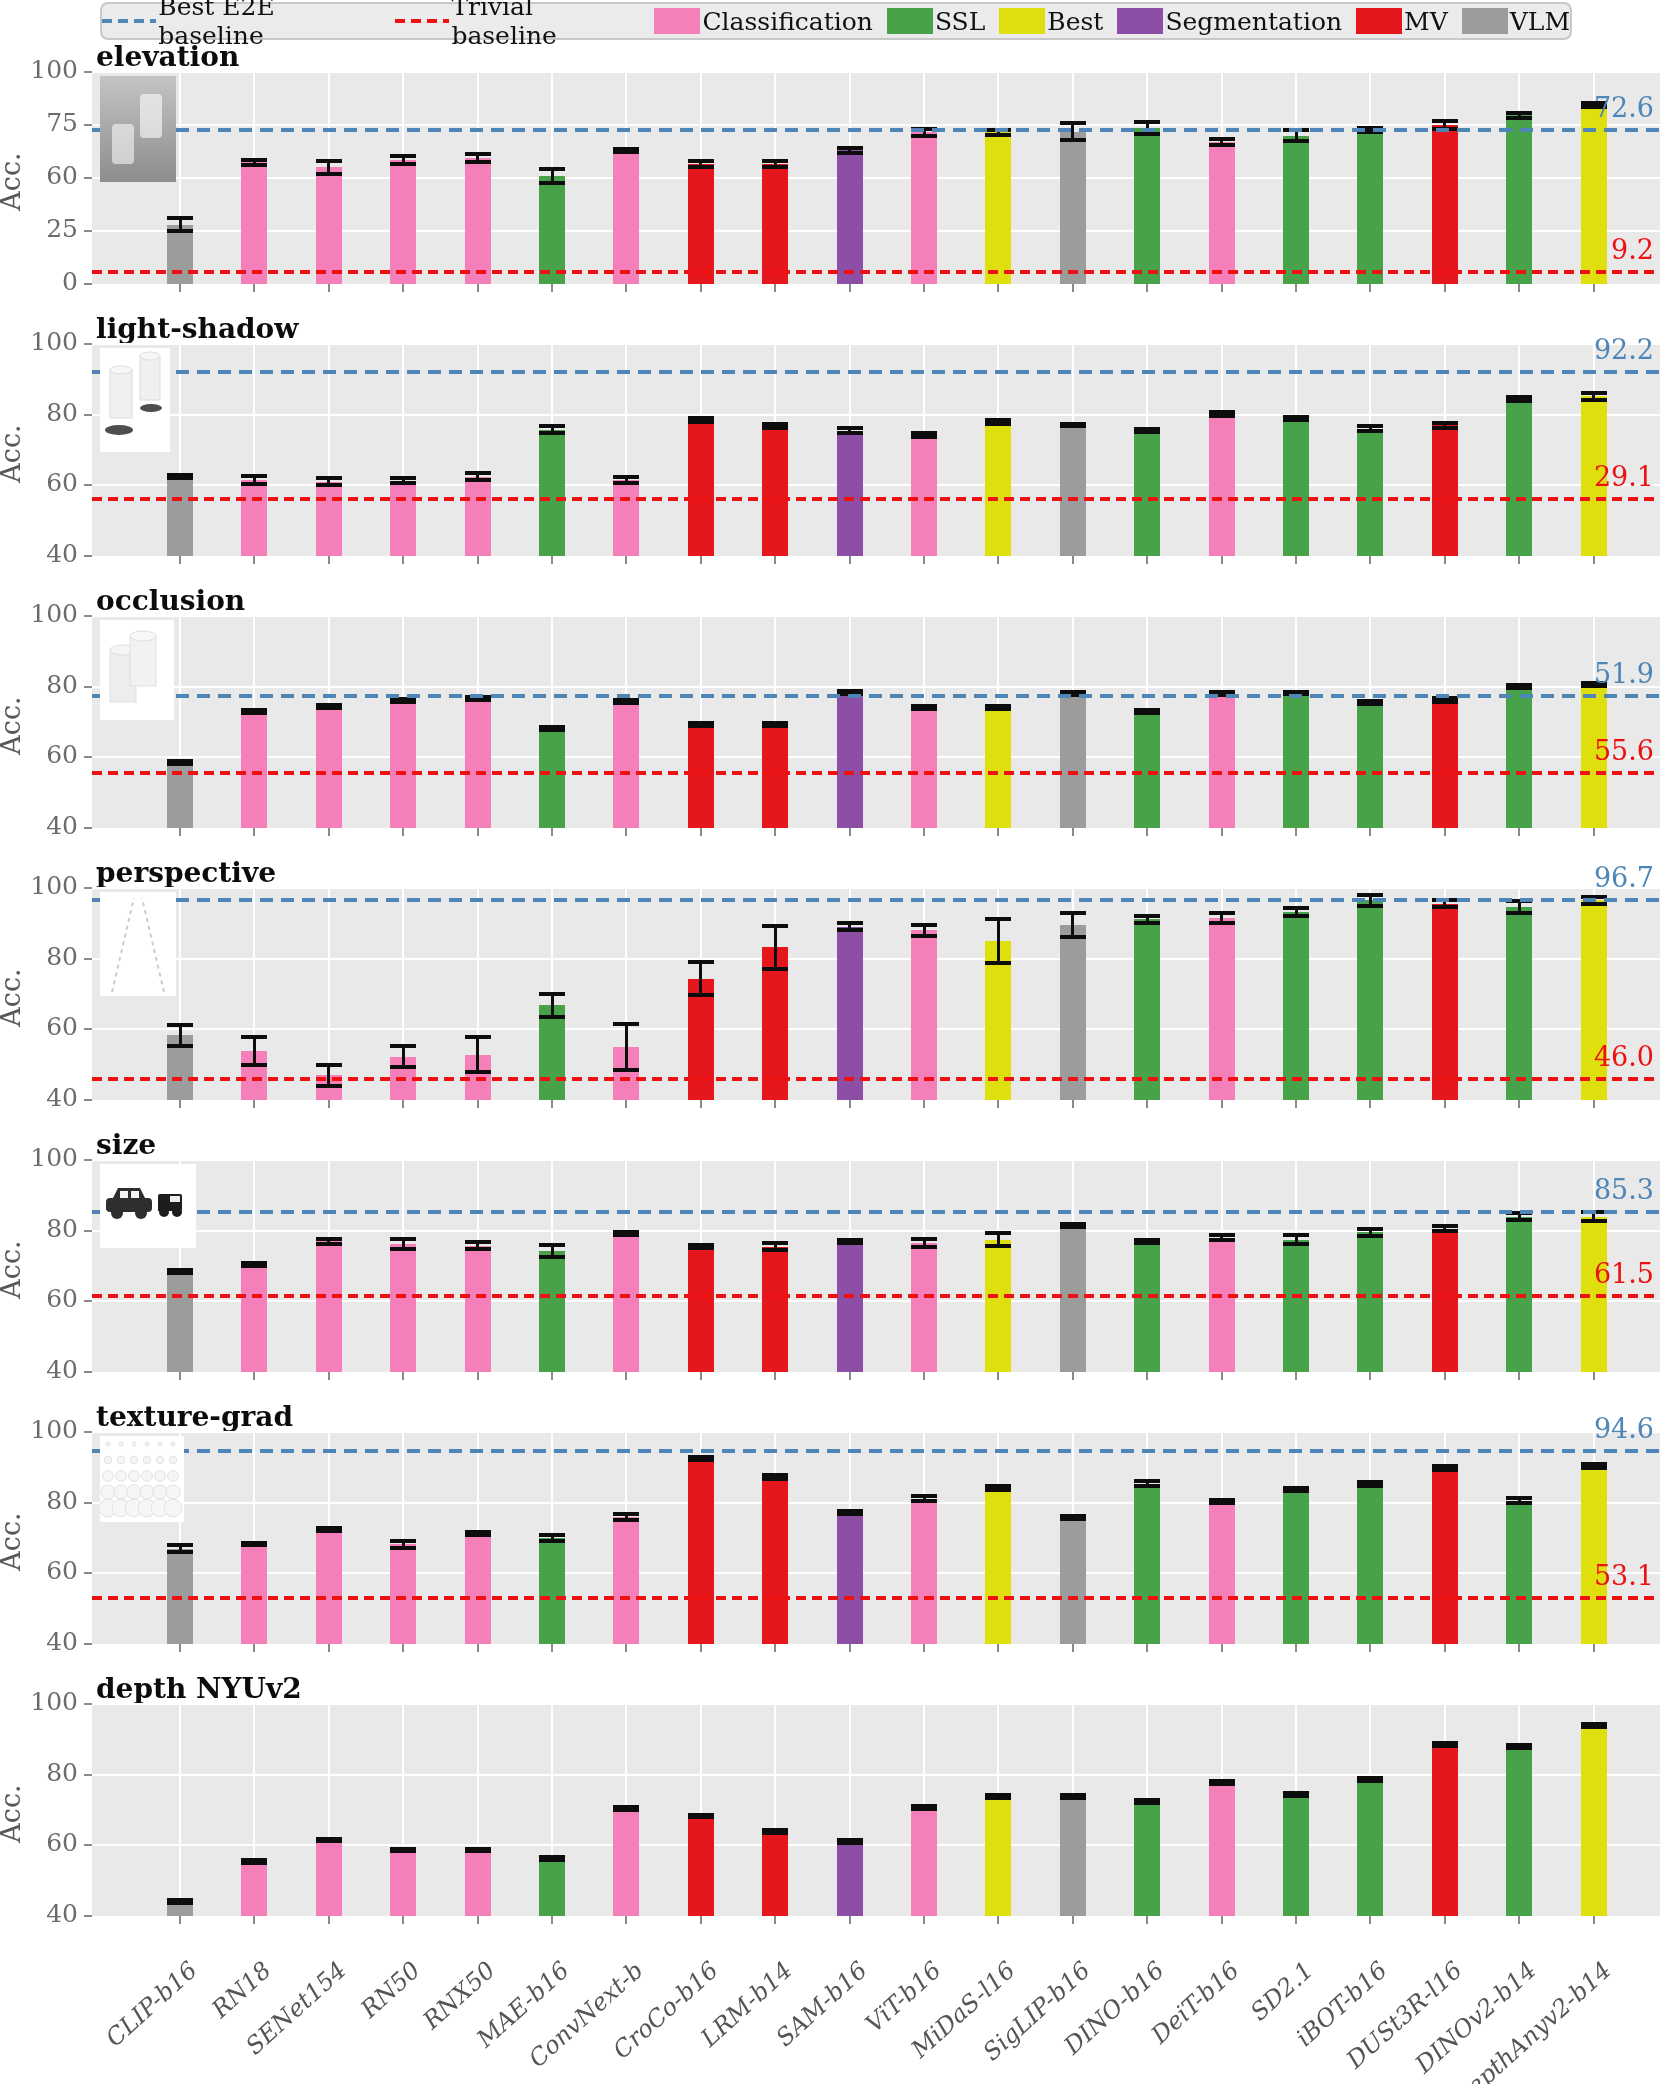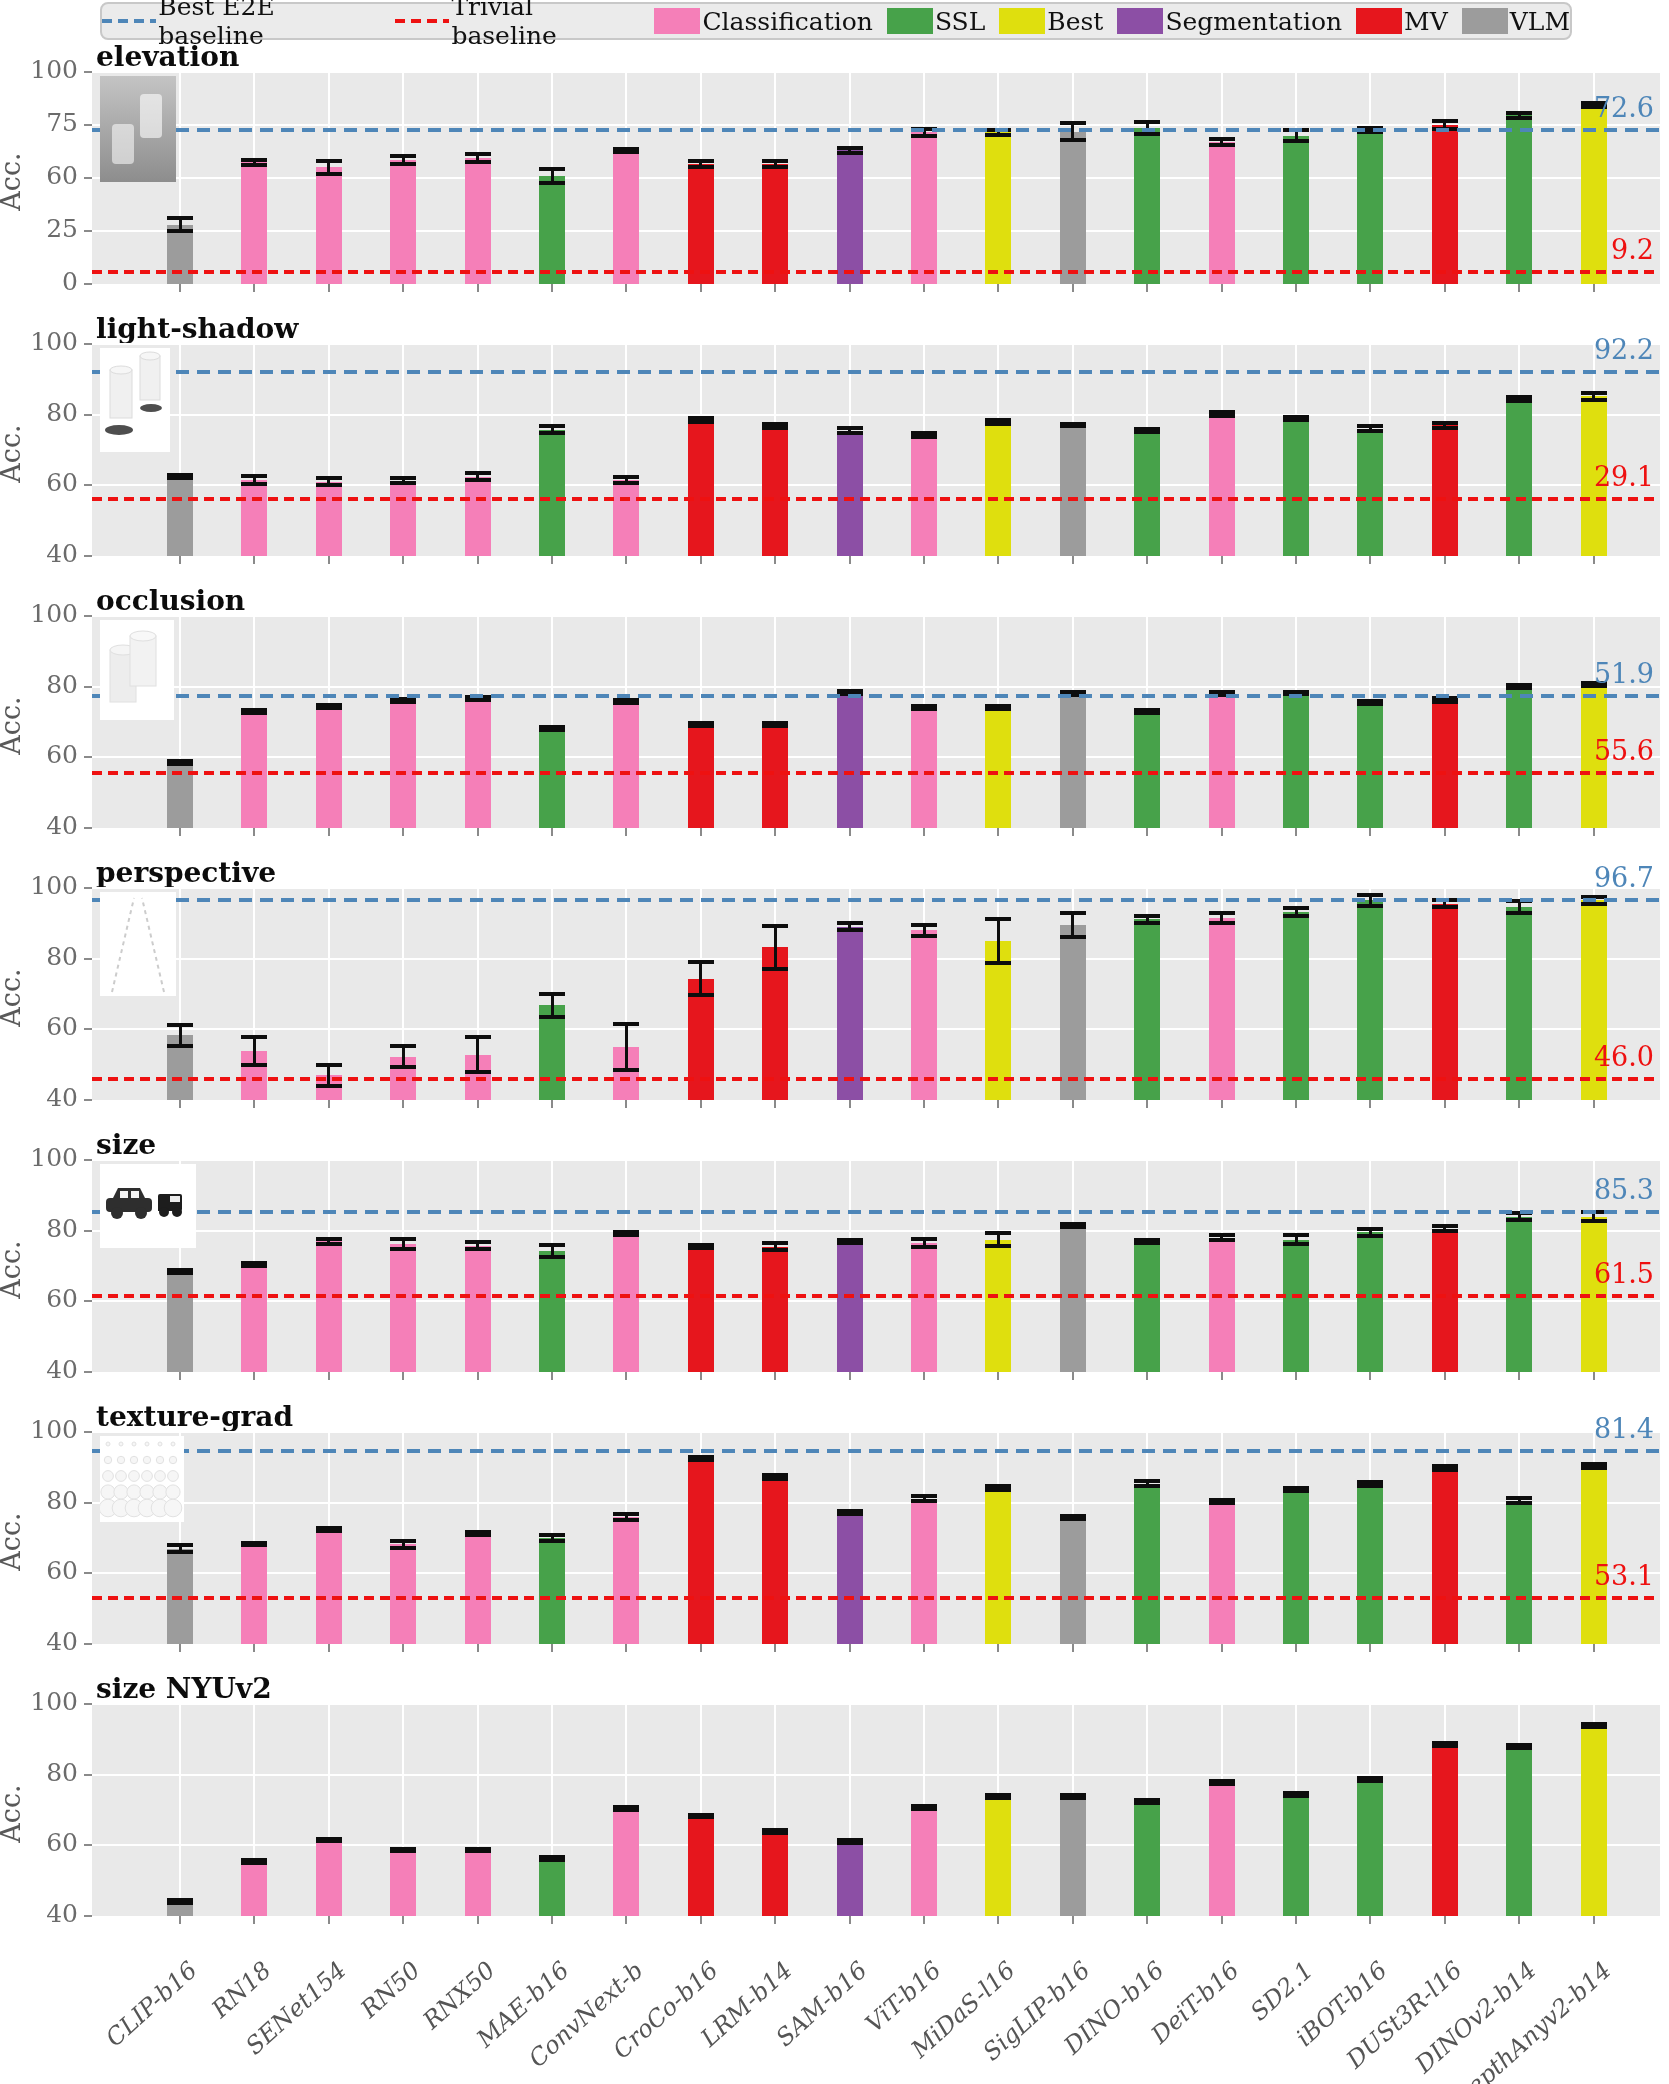--- a/index.html
+++ b/index.html
@@ -937,21 +937,21 @@
           <div class="err-cap" style="left: 1339.8px; top: 36.16px;"></div>
           <div class="bar" style="left: 1414.2px; height: 143.453px; background: rgb(71, 162, 74);"></div>
           <div class="err-line" style="left: 1425.7px; top: 65.72px; height: 5.65333px;"></div>
           <div class="err-cap" style="left: 1414.2px; top: 63.72px;"></div>
           <div class="err-cap" style="left: 1414.2px; top: 69.3733px;"></div>
           <div class="bar" style="left: 1488.6px; height: 177.727px; background: rgb(223, 223, 14);"></div>
           <div class="err-line" style="left: 1500.1px; top: 32.1533px; height: 4.24px;"></div>
           <div class="err-cap" style="left: 1488.6px; top: 30.1533px;"></div>
           <div class="err-cap" style="left: 1488.6px; top: 34.3933px;"></div>
           <div class="baseline" style="top: 17.08px; background: repeating-linear-gradient(90deg, rgb(78, 134, 184) 0px, rgb(78, 134, 184) 13px, transparent 13px, transparent 21px);"></div>
-          <div class="baseline-label" style="top: -18.92px; color: rgb(78, 134, 184);">81.4</div>
+          <div class="baseline-label" style="top: -18.92px; color: rgb(78, 134, 184);">94.6</div>
           <div class="baseline" style="top: 163.713px; background: repeating-linear-gradient(90deg, rgb(238, 17, 17) 0px, rgb(238, 17, 17) 10px, transparent 10px, transparent 16px);"></div>
           <div class="baseline-label" style="top: 127.713px; color: rgb(238, 17, 17);">53.1</div>
           <div class="inset"><svg width="84" height="86">
               <rect width="84" height="86" fill="#ffffff"></rect>
               <circle cx="8" cy="8" r="2" fill="#f6f6f6" stroke="#e2e2e2"></circle>
               <circle cx="21" cy="8" r="2" fill="#f6f6f6" stroke="#e2e2e2"></circle>
               <circle cx="34" cy="8" r="2" fill="#f6f6f6" stroke="#e2e2e2"></circle>
               <circle cx="47" cy="8" r="2" fill="#f6f6f6" stroke="#e2e2e2"></circle>
               <circle cx="60" cy="8" r="2" fill="#f6f6f6" stroke="#e2e2e2"></circle>
               <circle cx="73" cy="8" r="2" fill="#f6f6f6" stroke="#e2e2e2"></circle>
@@ -1004,21 +1004,21 @@
         <div class="xtick-mark" style="left: 1071.8px;"></div>
         <div class="xtick-mark" style="left: 1146.2px;"></div>
         <div class="xtick-mark" style="left: 1220.6px;"></div>
         <div class="xtick-mark" style="left: 1295px;"></div>
         <div class="xtick-mark" style="left: 1369.4px;"></div>
         <div class="xtick-mark" style="left: 1443.8px;"></div>
         <div class="xtick-mark" style="left: 1518.2px;"></div>
         <div class="xtick-mark" style="left: 1592.6px;"></div>
       </div>
       <div class="panel" style="top: 1674px;">
-        <div class="panel-title">size NYUv2</div>
+        <div class="panel-title">depth NYUv2</div>
         <div class="acc-label">Acc.</div>
         <div class="plot">
           <div class="grid-h" style="top: 140.333px;"></div>
           <div class="grid-h" style="top: 69.6667px;"></div>
           <div class="grid-h" style="top: -1px;"></div>
           <div class="grid-v" style="left: 87px;"></div>
           <div class="grid-v" style="left: 161.4px;"></div>
           <div class="grid-v" style="left: 235.8px;"></div>
           <div class="grid-v" style="left: 310.2px;"></div>
           <div class="grid-v" style="left: 384.6px;"></div>

